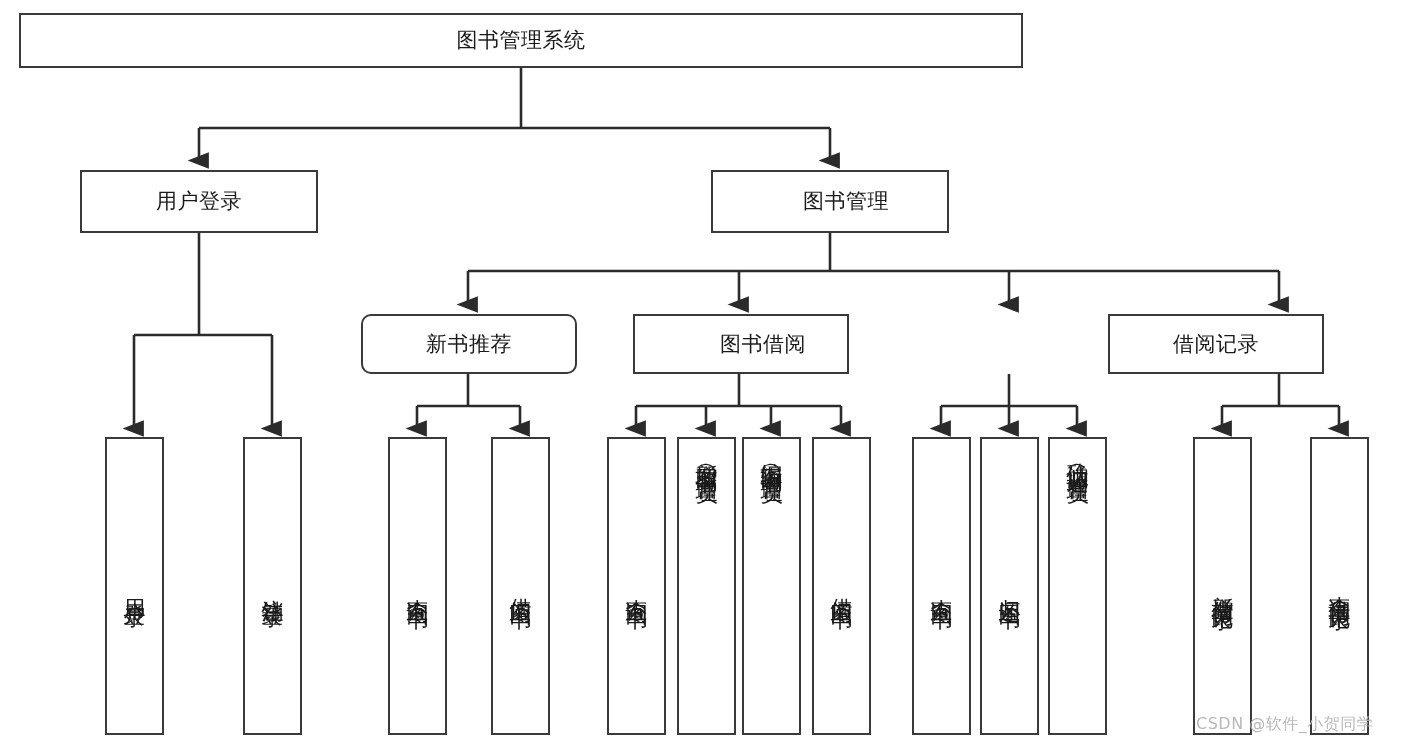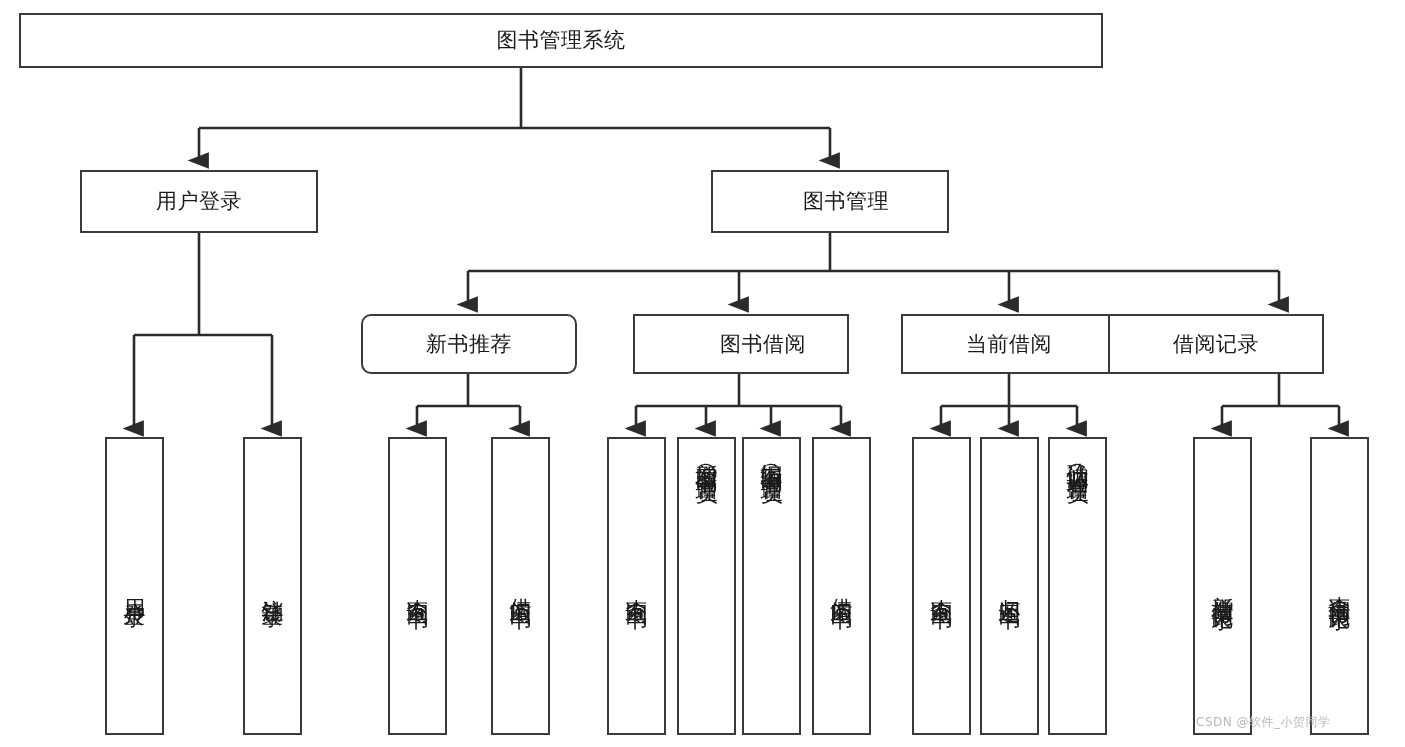--- a/index.html
+++ b/index.html
@@ -66,21 +66,21 @@
     padding-top: 2px;
   }
   
   .node.v.center {
     align-items: center;
     padding-top: 0;
   }
   .watermark {
     position: absolute;
     color: #b9b9b9;
-    font-size: 12px;
+    font-size: 16px;
     white-space: nowrap;
     letter-spacing: 0.5px;
     font-family: "DejaVu Sans", "Liberation Sans", sans-serif;
   }
 </style>
 </head>
 <body>
 
 <div id="diagram-root">
 
@@ -128,43 +128,40 @@
       <path d="M1009,406 L1009,428" marker-end="url(#arrowhead)"></path>
       <path d="M1077,406 L1077,428" marker-end="url(#arrowhead)"></path>
 
       <path d="M1279,374 L1279,406"></path>
       <path d="M1222,406 L1339,406"></path>
       <path d="M1222,406 L1222,428" marker-end="url(#arrowhead)"></path>
       <path d="M1339,406 L1339,428" marker-end="url(#arrowhead)"></path>
     </g>
   </svg>
 
-  <div class="node root h" style="left:19px; top:13px; width:1084px; height:55px;">
+  <div class="node root h" style="left:19px; top:13px; width:1004px; height:55px;">
     <span class="node-label">图书管理系统</span>
   </div>
 
   <div class="node h" style="left:80px; top:170px; width:238px; height:63px;">
     <span class="node-label">用户登录</span>
   </div>
 
   <div class="node h" style="left:711px; top:170px; width:238px; height:63px;padding-left:32px;">
     <span class="node-label">图书管理</span>
   </div>
 
   <div class="node h" style="left:361px; top:314px; width:216px; height:60px;border-radius:10px;">
     <span class="node-label">新书推荐</span>
   </div>
 
   <div class="node h" style="left:633px; top:314px; width:216px; height:60px;padding-left:44px;">
     <span class="node-label">图书借阅</span>
   </div>
 
-  <div class="node h" style="left:901px; top:314px; width:216px; height:60px;">
-    <span class="node-label">当前借阅</span>
-  </div>
 
   <div class="node h" style="left:1108px; top:314px; width:216px; height:60px;">
     <span class="node-label">借阅记录</span>
   </div>
 
   <div class="node v center" style="left:105px; top:437px; width:59px; height:298px;">
     <span class="node-label">用户登录</span>
   </div>
 
   <div class="node v center" style="left:243px; top:437px; width:59px; height:298px;">

